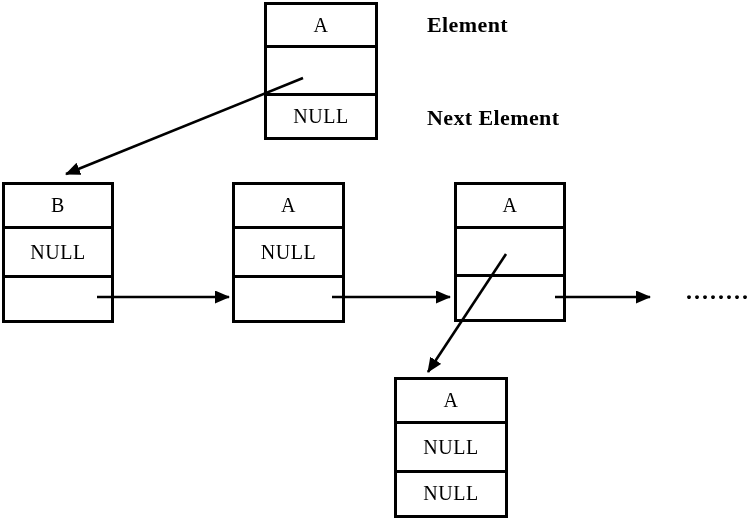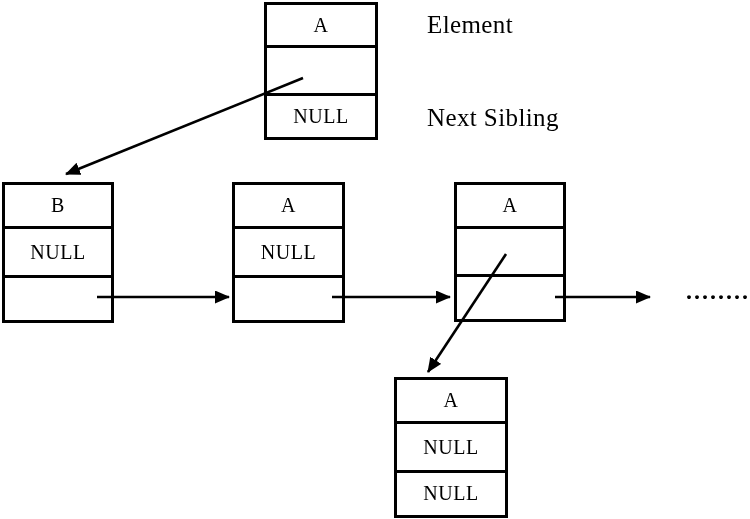--- a/index.html
+++ b/index.html
@@ -35,24 +35,25 @@
     white-space: nowrap;
     overflow: hidden;
   }
   .cell.mid { flex: 49 1 0; border-top: 3px solid #000000; }
   .cell.bot { flex: 45 1 0; border-top: 3px solid #000000; }
   .legend-label {
     position: absolute;
     left: 427px;
     display: flex;
     align-items: center;
-    font-size: 25px;
+    font-size: 22px;
     letter-spacing: 0.4px;
     white-space: nowrap;
     z-index: 1;
+    font-weight: bold;
   }
   #arrow-layer {
     position: absolute;
     left: 0; top: 0;
     width: 750px;
     height: 519px;
     z-index: 5;
     pointer-events: none;
   }
   .ellipsis {
@@ -74,21 +75,21 @@
 
 <div id="canvas">
 
   <div class="node" style="left:264px; top:2px; width:114px; height:138px;">
     <div class="cell">A</div>
     <div class="cell mid"></div>
     <div class="cell bot">NULL</div>
   </div>
 
   <div class="legend-label" style="top:2px; height:45px;">Element</div>
-  <div class="legend-label" style="top:96px; height:44px;">Next Sibling</div>
+  <div class="legend-label" style="top:96px; height:44px;">Next Element</div>
 
   <div class="node" style="left:2px; top:182px; width:112px; height:141px;">
     <div class="cell">B</div>
     <div class="cell mid">NULL</div>
     <div class="cell bot"></div>
   </div>
 
   <div class="node" style="left:232px; top:182px; width:113px; height:141px;">
     <div class="cell">A</div>
     <div class="cell mid">NULL</div>

